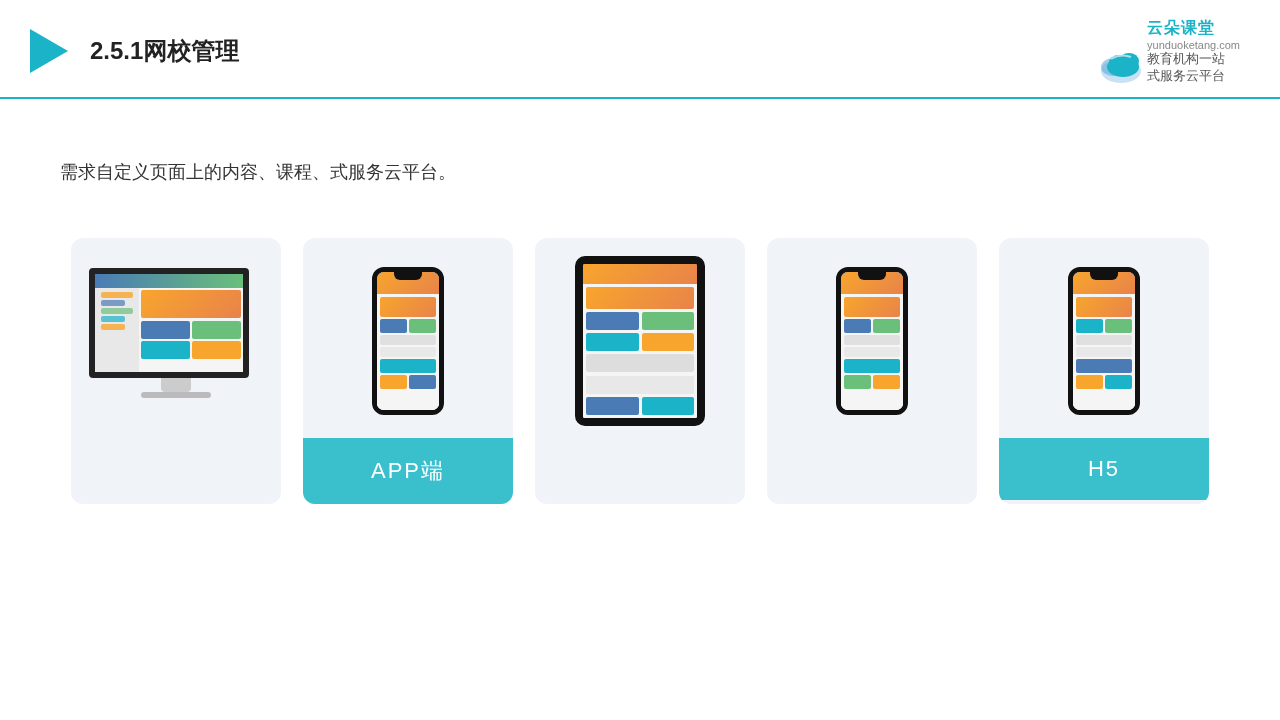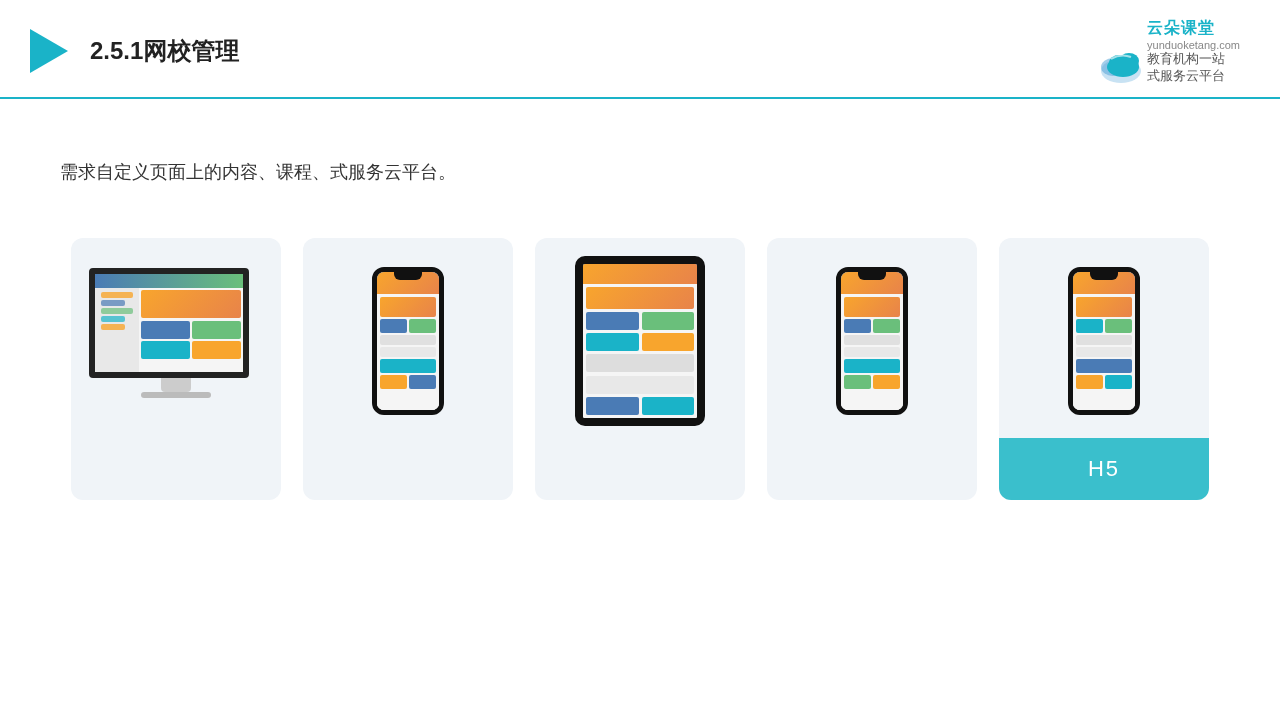--- a/index.html
+++ b/index.html
@@ -308,20 +308,21 @@
             <div style="height:10px;background:#e8e8e8;border-radius:2px;margin-bottom:2px;"></div>
             <div style="height:14px;background:#1ab3c8;border-radius:2px;margin-bottom:2px;"></div>
             <div style="display:grid;grid-template-columns:1fr 1fr;gap:2px;">
               <div style="height:14px;background:#f8a52d;border-radius:2px;"></div>
               <div style="height:14px;background:#4a7bb5;border-radius:2px;"></div>
             </div>
           </div>
         </div>
       </div>
     </div>
+    <div class="card-label">APP端</div>
   </div>
 
   <div class="card">
     <div class="card-image-area">
       <div class="tablet-mockup">
         <div class="tablet-screen">
           <div class="tablet-header-bar"></div>
           <div class="tablet-content">
             <div class="tablet-block full" style="height:22px;background:linear-gradient(135deg,#f8a52d,#e8834a);"></div>
             <div class="tablet-block blue" style="height:18px;"></div>

